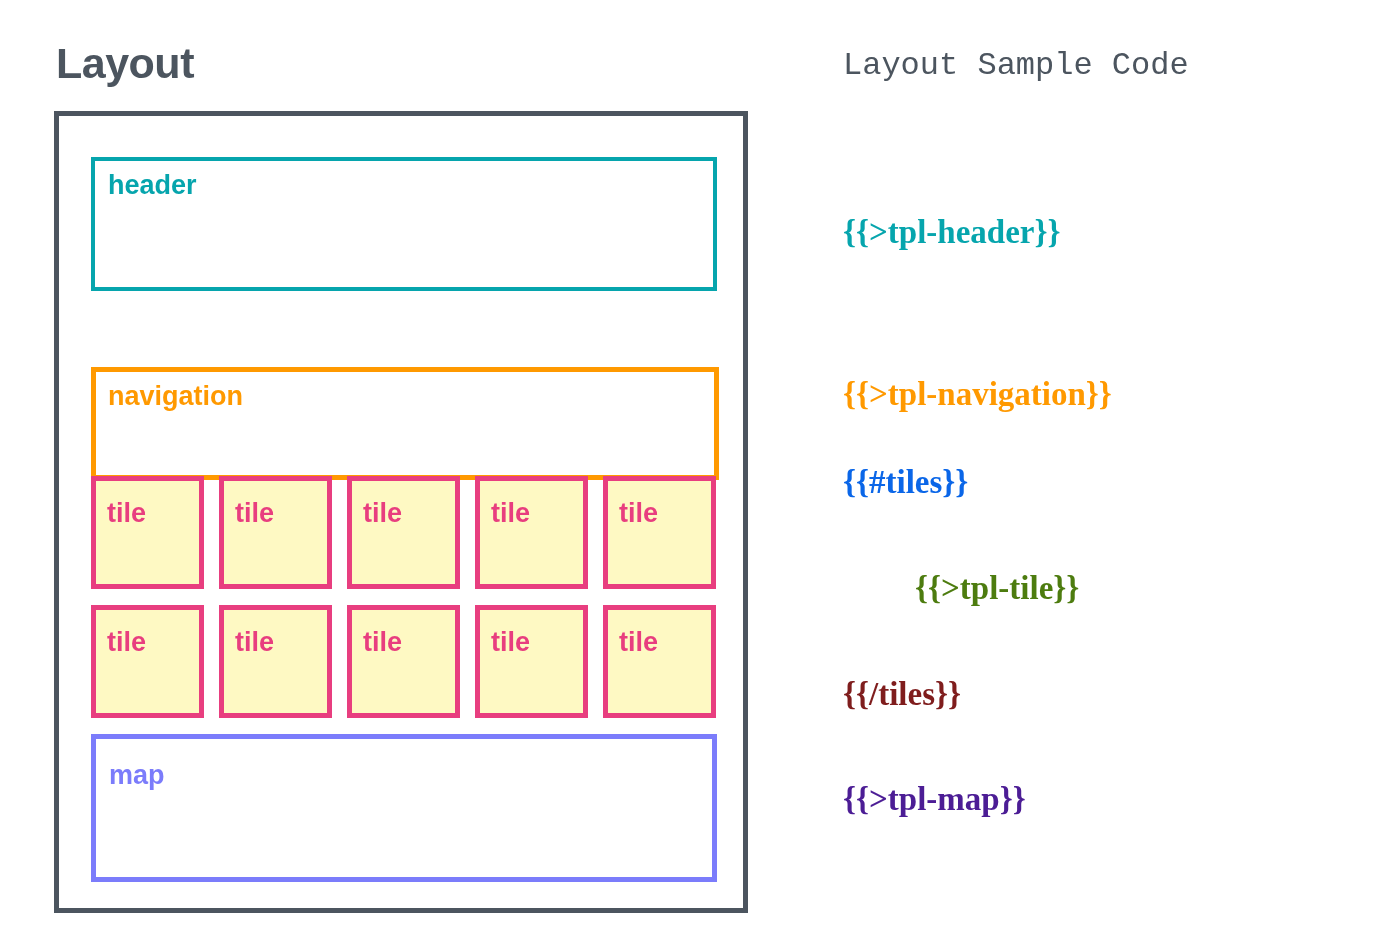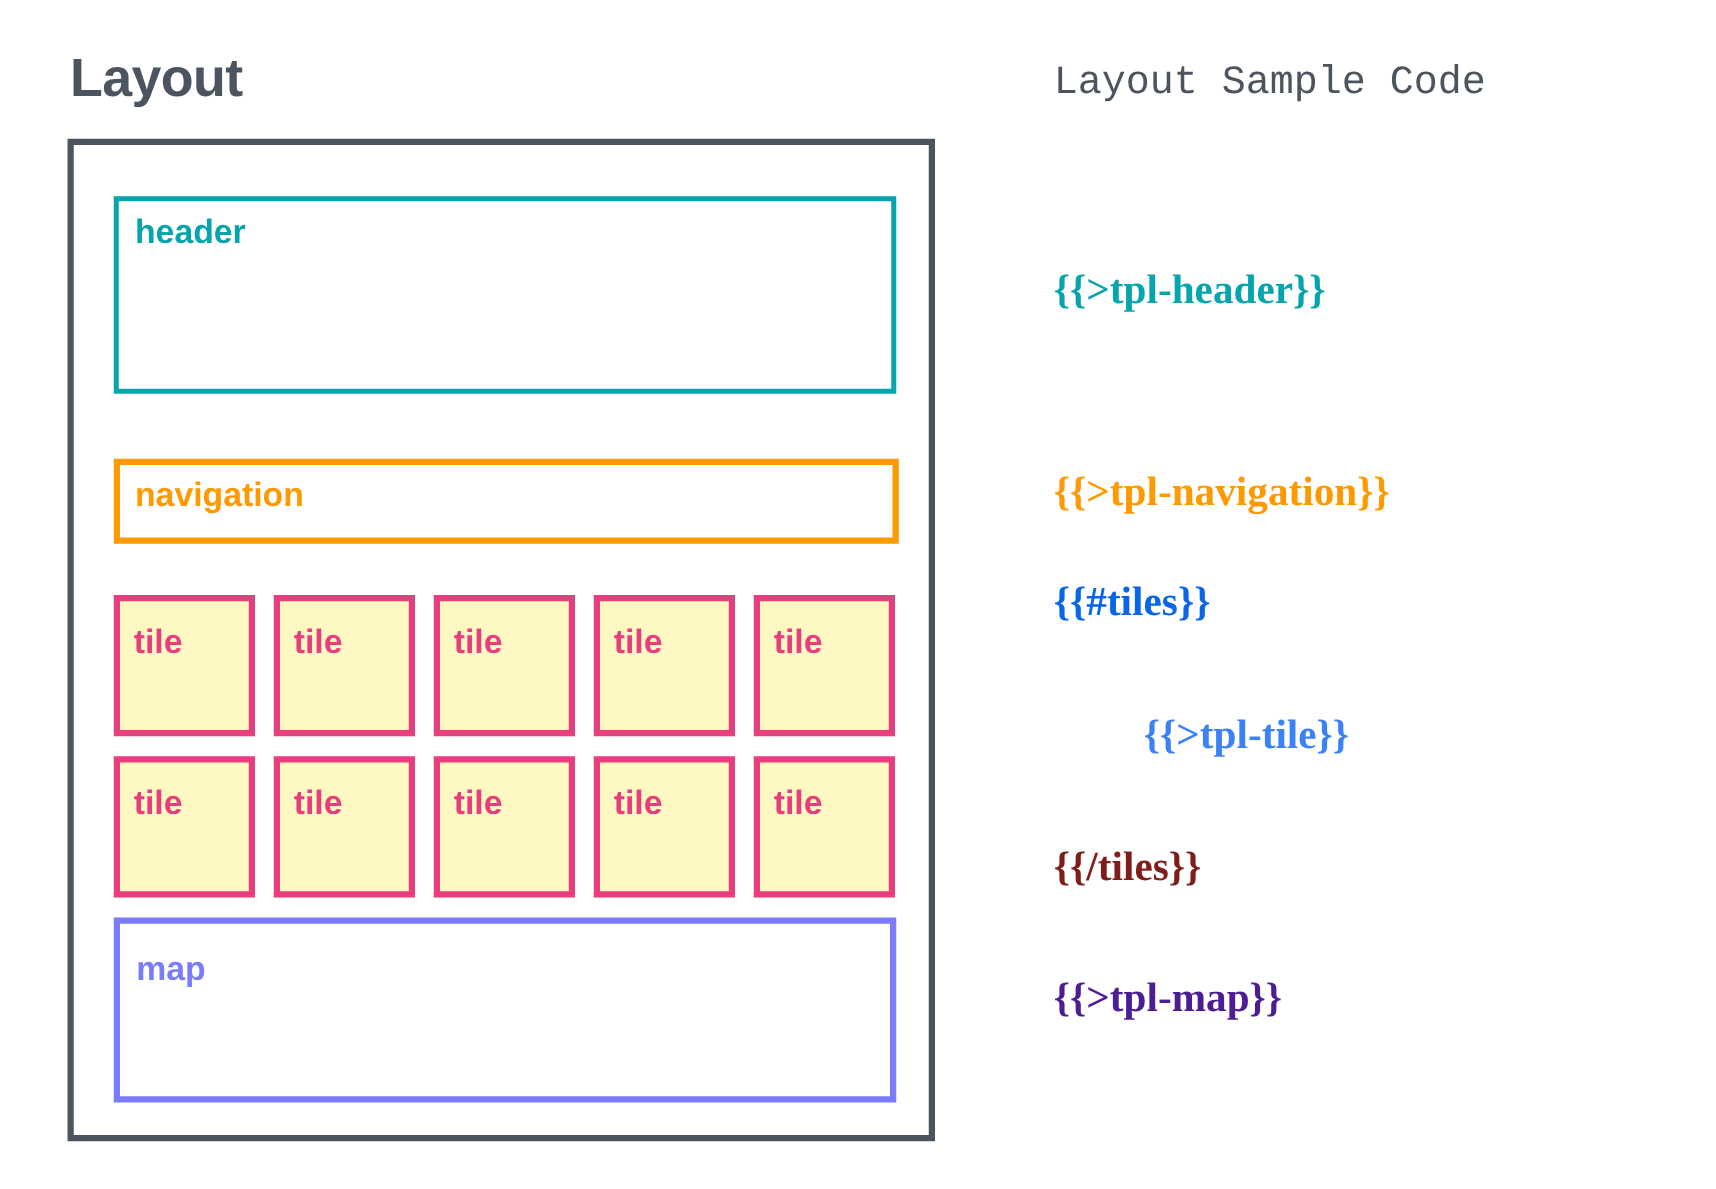--- a/index.html
+++ b/index.html
@@ -66,31 +66,31 @@
     font-weight: bold;
     line-height: 1.25;
     white-space: nowrap;
   }
 
   
   #region-header {
     left: 32px;
     top: 41px;
     width: 626px;
-    height: 158px;
+    height: 134px;
     border: 4px solid #06a5ad;
   }
   #region-header .region-label { color: #06a5ad; }
 
   
   #region-navigation {
     left: 32px;
     top: 251px;
     width: 628px;
-    height: 68px;
+    height: 113px;
     border: 5px solid #ff9900;
   }
   #region-navigation .region-label {
     color: #ff9900;
     left: 12px;
     top: 8px;
   }
 
   
   #tile-grid {
@@ -240,18 +240,18 @@
 </div>
 
 <div id="code-panel">
 
   <div id="code-title" style="color: rgb(76, 85, 95);">Layout Sample Code</div>
 
   <div id="code-block">
     <div class="code-line" style="color: rgb(6, 165, 173); top: 0px;">{{&gt;tpl-header}}</div>
     <div class="code-line" style="color: rgb(255, 153, 0); top: 162px;">{{&gt;tpl-navigation}}</div>
     <div class="code-line" style="color: rgb(10, 102, 232); top: 250px;">{{#tiles}}</div>
-    <div class="code-line indent" style="color: #3b82f6; top: 356px;">{{&gt;tpl-tile}}</div>
+    <div class="code-line indent" style="color: #4d7c0f; top: 356px;">{{&gt;tpl-tile}}</div>
     <div class="code-line" style="color: #7f1d1d; top: 462px;">{{/tiles}}</div>
     <div class="code-line" style="color: #4c1d95; top: 567px;">{{&gt;tpl-map}}</div>
   </div>
 
 </div>
 
 </body></html>

